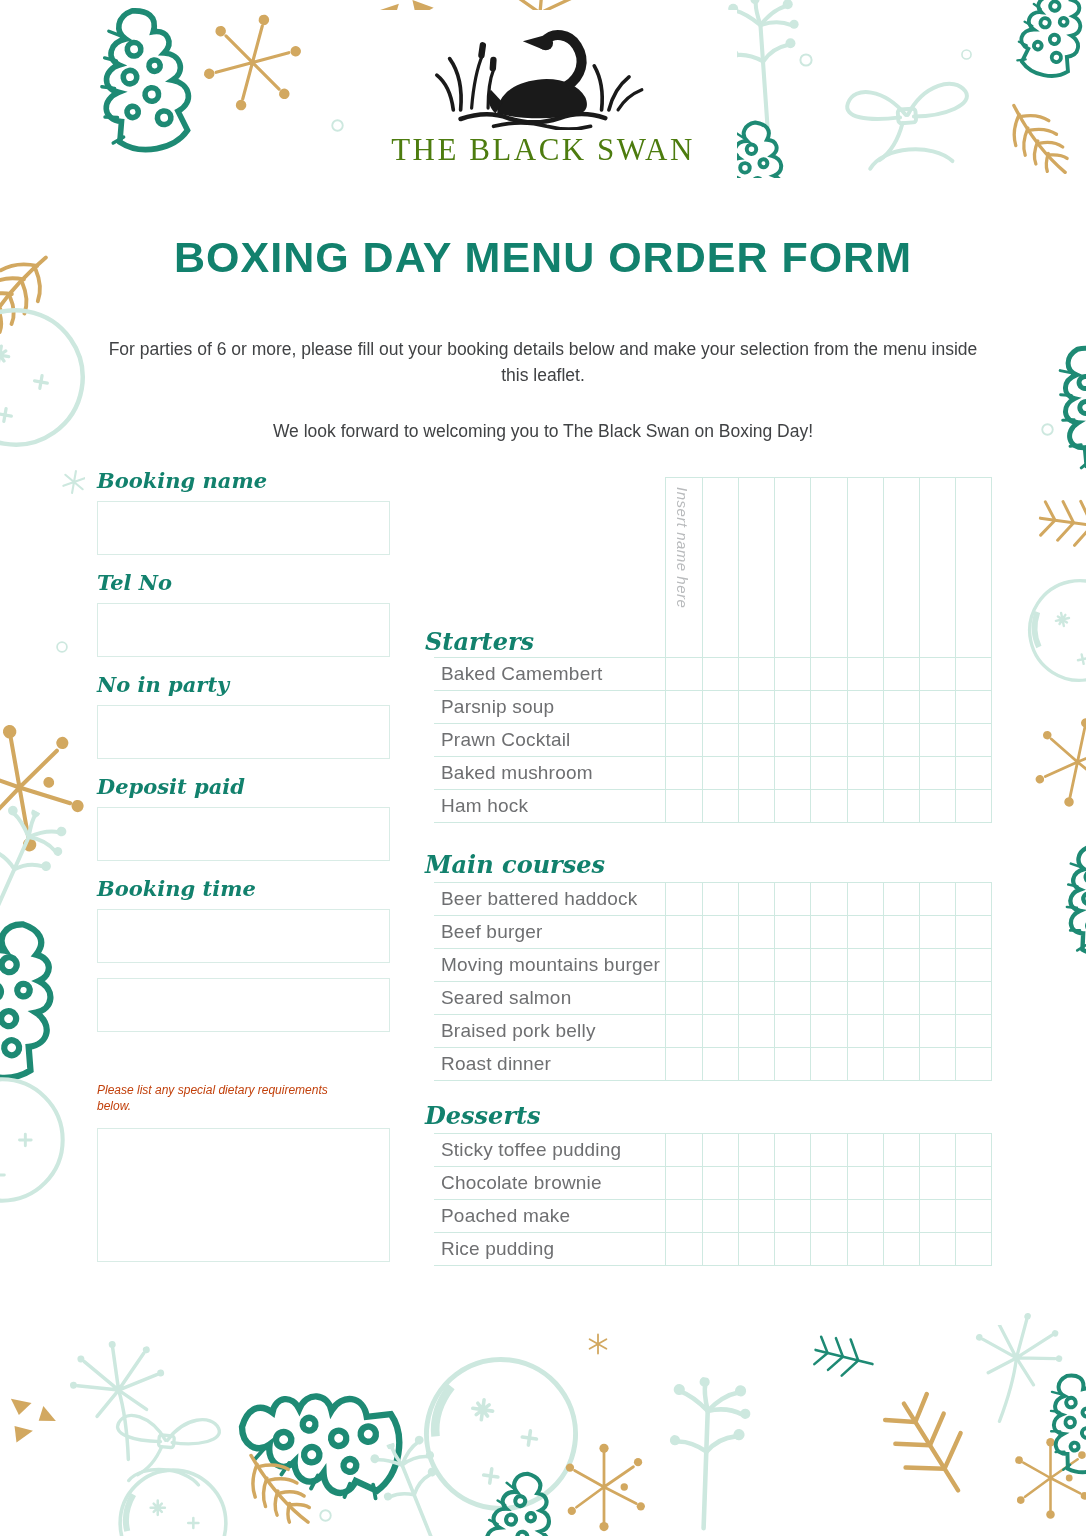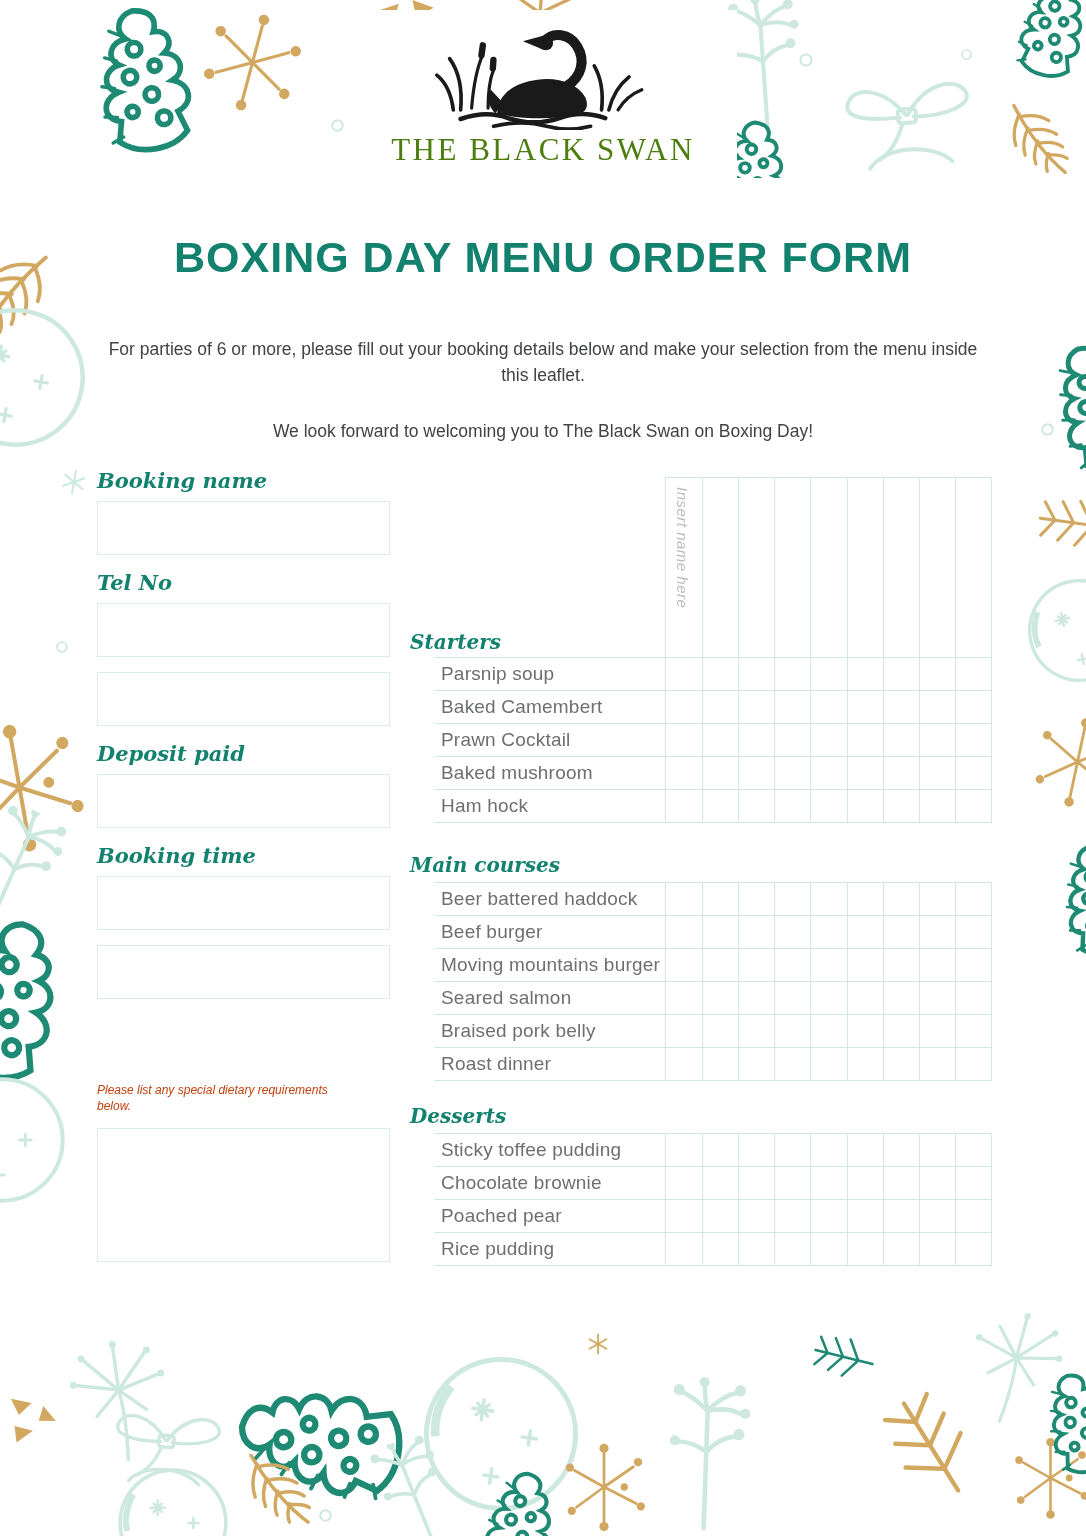--- a/index.html
+++ b/index.html
@@ -70,21 +70,21 @@
     border:1px solid var(--line);border-bottom:none;box-sizing:border-box;
   }
   #name-grid .ncol + .ncol{border-left:1px solid var(--line);}
   #name-grid .ncol{position:relative;}
   #insert-name{
     writing-mode:vertical-rl;font-style:italic;font-size:15px;
     color:var(--placeholder);padding-top:9px;margin-left:8px;letter-spacing:.5px;
     white-space:nowrap;
   }
   
-  .menu-title{position:absolute;left:410px;font-size:20px;line-height:28px;}
+  .menu-title{position:absolute;left:425px;font-size:24px;line-height:28px;}
   .menu-table{
     position:absolute;left:434px;width:558px;
     border-top:1px solid var(--line);box-sizing:border-box;
   }
   .menu-row{position:relative;height:32px;border-bottom:1px solid var(--line);}
   .menu-item-label{
     position:absolute;left:7px;top:0;line-height:31px;font-size:19px;
     color:var(--item-text);letter-spacing:.2px;white-space:nowrap;
   }
   .tick-grid{
@@ -408,20 +408,21 @@
     <div id="booking-fields">
         <div>
           <div class="field-label serif-it">Booking name</div>
           <div class="field-box"></div>
         </div>
         <div>
           <div class="field-label serif-it">Tel No</div>
           <div class="field-box"></div>
         </div>
         <div>
+          <div class="field-label serif-it">No in party</div>
           <div class="field-box"></div>
         </div>
         <div>
           <div class="field-label serif-it">Deposit paid</div>
           <div class="field-box"></div>
         </div>
         <div>
           <div class="field-label serif-it">Booking time</div>
           <div class="field-box"></div>
         </div>
@@ -442,35 +443,35 @@
         <div class="ncol"></div>
         <div class="ncol"></div>
         <div class="ncol"></div>
         <div class="ncol"></div>
       </div>
 
     <div id="menu-sections">
         <div class="menu-title serif-it" style="top: 628px;">Starters</div>
         <div class="menu-table" style="top: 657px;">
           <div class="menu-row">
+            <div class="menu-item-label">Baked Camembert</div>
+            <div class="tick-grid">
+              <div class="cell"></div>
+              <div class="cell"></div>
+              <div class="cell"></div>
+              <div class="cell"></div>
+              <div class="cell"></div>
+              <div class="cell"></div>
+              <div class="cell"></div>
+              <div class="cell"></div>
+              <div class="cell"></div>
+            </div>
+          </div>
+          <div class="menu-row">
             <div class="menu-item-label">Parsnip soup</div>
-            <div class="tick-grid">
-              <div class="cell"></div>
-              <div class="cell"></div>
-              <div class="cell"></div>
-              <div class="cell"></div>
-              <div class="cell"></div>
-              <div class="cell"></div>
-              <div class="cell"></div>
-              <div class="cell"></div>
-              <div class="cell"></div>
-            </div>
-          </div>
-          <div class="menu-row">
-            <div class="menu-item-label">Baked Camembert</div>
             <div class="tick-grid">
               <div class="cell"></div>
               <div class="cell"></div>
               <div class="cell"></div>
               <div class="cell"></div>
               <div class="cell"></div>
               <div class="cell"></div>
               <div class="cell"></div>
               <div class="cell"></div>
               <div class="cell"></div>
@@ -630,21 +631,21 @@
               <div class="cell"></div>
               <div class="cell"></div>
               <div class="cell"></div>
               <div class="cell"></div>
               <div class="cell"></div>
               <div class="cell"></div>
               <div class="cell"></div>
             </div>
           </div>
           <div class="menu-row">
-            <div class="menu-item-label">Poached pear</div>
+            <div class="menu-item-label">Poached make</div>
             <div class="tick-grid">
               <div class="cell"></div>
               <div class="cell"></div>
               <div class="cell"></div>
               <div class="cell"></div>
               <div class="cell"></div>
               <div class="cell"></div>
               <div class="cell"></div>
               <div class="cell"></div>
               <div class="cell"></div>

